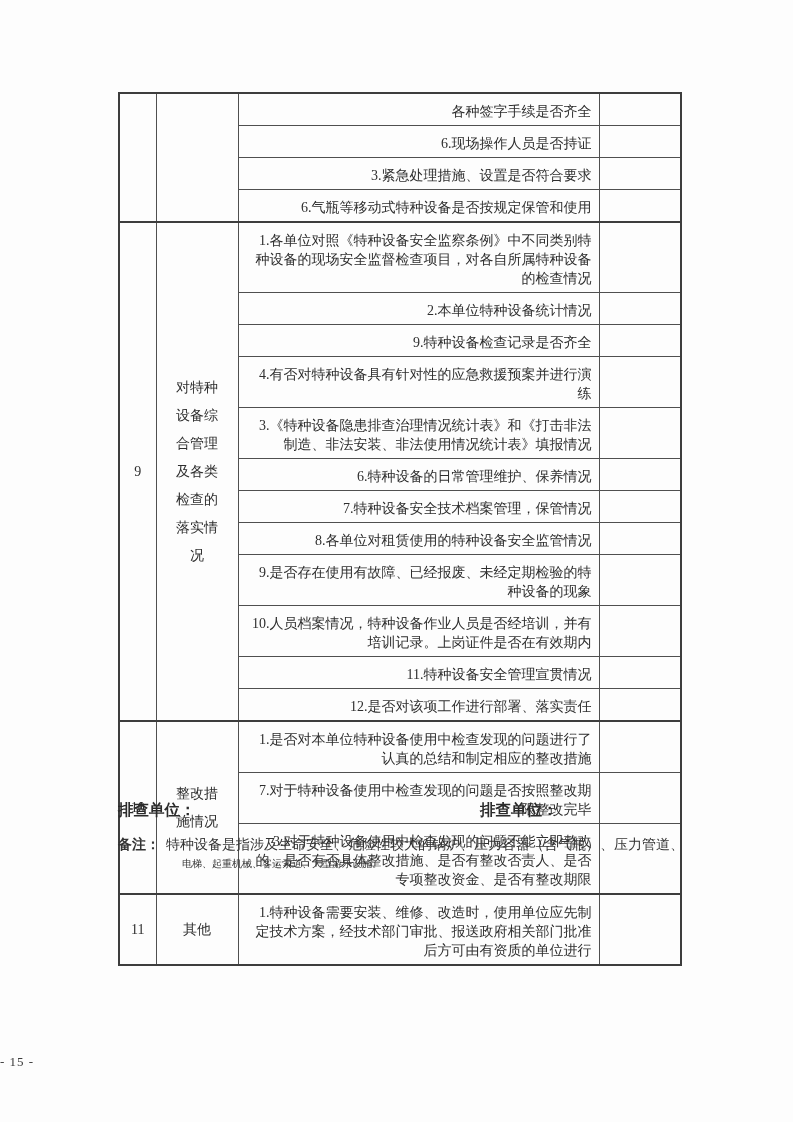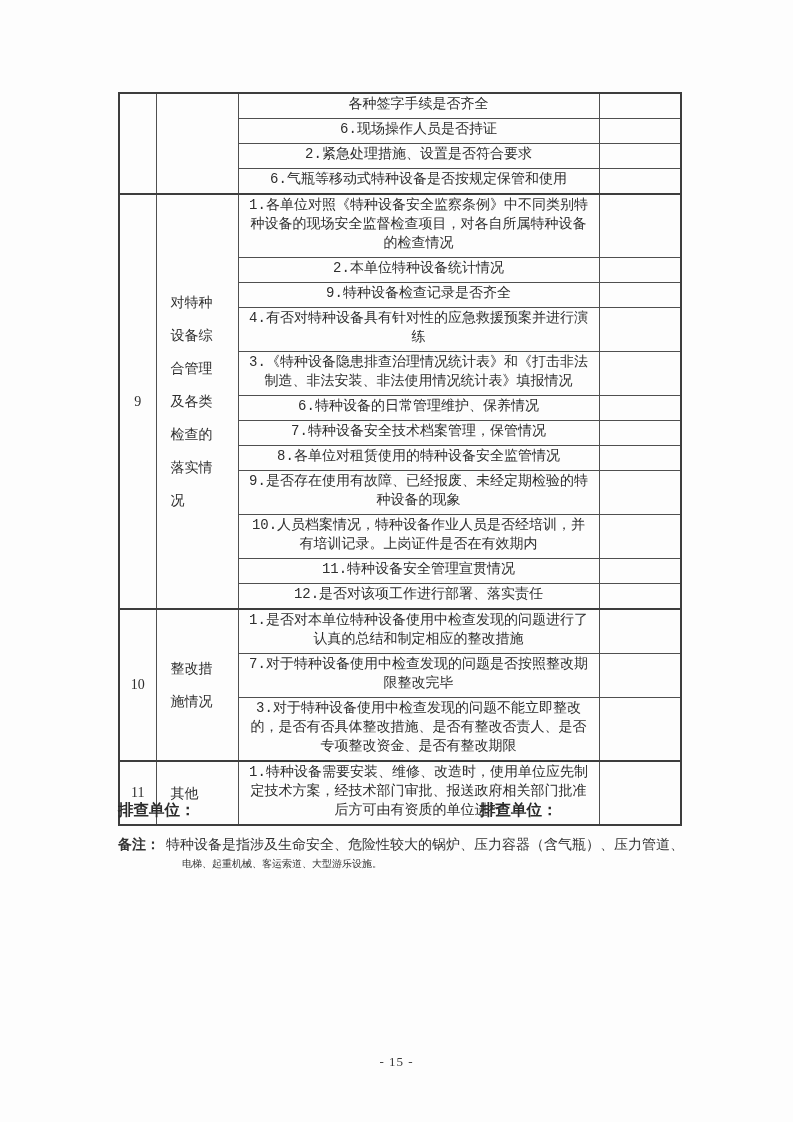--- a/index.html
+++ b/index.html
@@ -22,36 +22,36 @@
     border:2px solid #3d3d3d;
   }
   table.checklist td {
     border:1px solid #4f4f4f;
     vertical-align:middle;
     font-size:14px;
     color:#2e2e2e;
   }
   tr.sec-start td { border-top:2px solid #3d3d3d; }
   td.no   { text-align:center; padding:0 2px; }
-  td.cat  { text-align:left; padding:2px 14px; line-height:33px; }
-  td.item { text-align:center; padding:1px 7px 4px 7px; line-height:19px;font-family:Liberation Mono, monospace; }
+  td.cat  { text-align:center; padding:2px 14px; line-height:28px; }
+  td.item { text-align:right; padding:8px 7px 4px 7px; line-height:19px; }
   td.check{ }
 
   
   .survey-line { position:absolute; top:800px; left:0; width:793px; height:20px; }
   .survey-unit  { position:absolute; left:118px; top:0; font-size:15.5px; font-weight:bold; color:#2b2b2b; }
   .survey-person{ position:absolute; left:480px; top:0; font-size:15.5px; font-weight:bold; color:#2b2b2b; }
 
   .note-line1 { position:absolute; left:118px; top:836px; font-size:14px; white-space:nowrap; color:#333; }
   .note-line1 .note-label { font-weight:600; margin-right:6px;font-family:Liberation Serif, serif; }
   .note-line2 { position:absolute; left:182px; top:857px; font-size:10px; white-space:nowrap; color:#333; }
 
   .page-number {
     position:absolute; left:0; top:1054px; width:793px;
-    text-align:center; font-size:13px; color:#3a3a3a; letter-spacing:1px;
+    font-size:13px; color:#3a3a3a; letter-spacing:1px;
   }
 
   
   .watermark {
     position:absolute; left:666px; top:1129px;
     display:flex; align-items:center; gap:5px;
     color:#c9c9c9;
   }
   .watermark .wm-text {
     font-size:25px; font-weight:bold; letter-spacing:2px;
@@ -78,21 +78,21 @@
         <td class="no" rowspan="4"></td>
         <td class="cat" rowspan="4"></td>
         <td class="item">各种签字手续是否齐全</td>
         <td class="check"></td>
       </tr>
       <tr>
         <td class="item">6.现场操作人员是否持证</td>
         <td class="check"></td>
       </tr>
       <tr>
-        <td class="item">2.紧急处理措施、设置是否符合要求</td>
+        <td class="item">3.紧急处理措施、设置是否符合要求</td>
         <td class="check"></td>
       </tr>
       <tr>
         <td class="item">6.气瓶等移动式特种设备是否按规定保管和使用</td>
         <td class="check"></td>
       </tr>
 
       <tr class="sec-start">
         <td class="no" rowspan="12">9</td>
         <td class="cat" rowspan="12">对特种设备综合管理及各类检查的落实情况</td>

